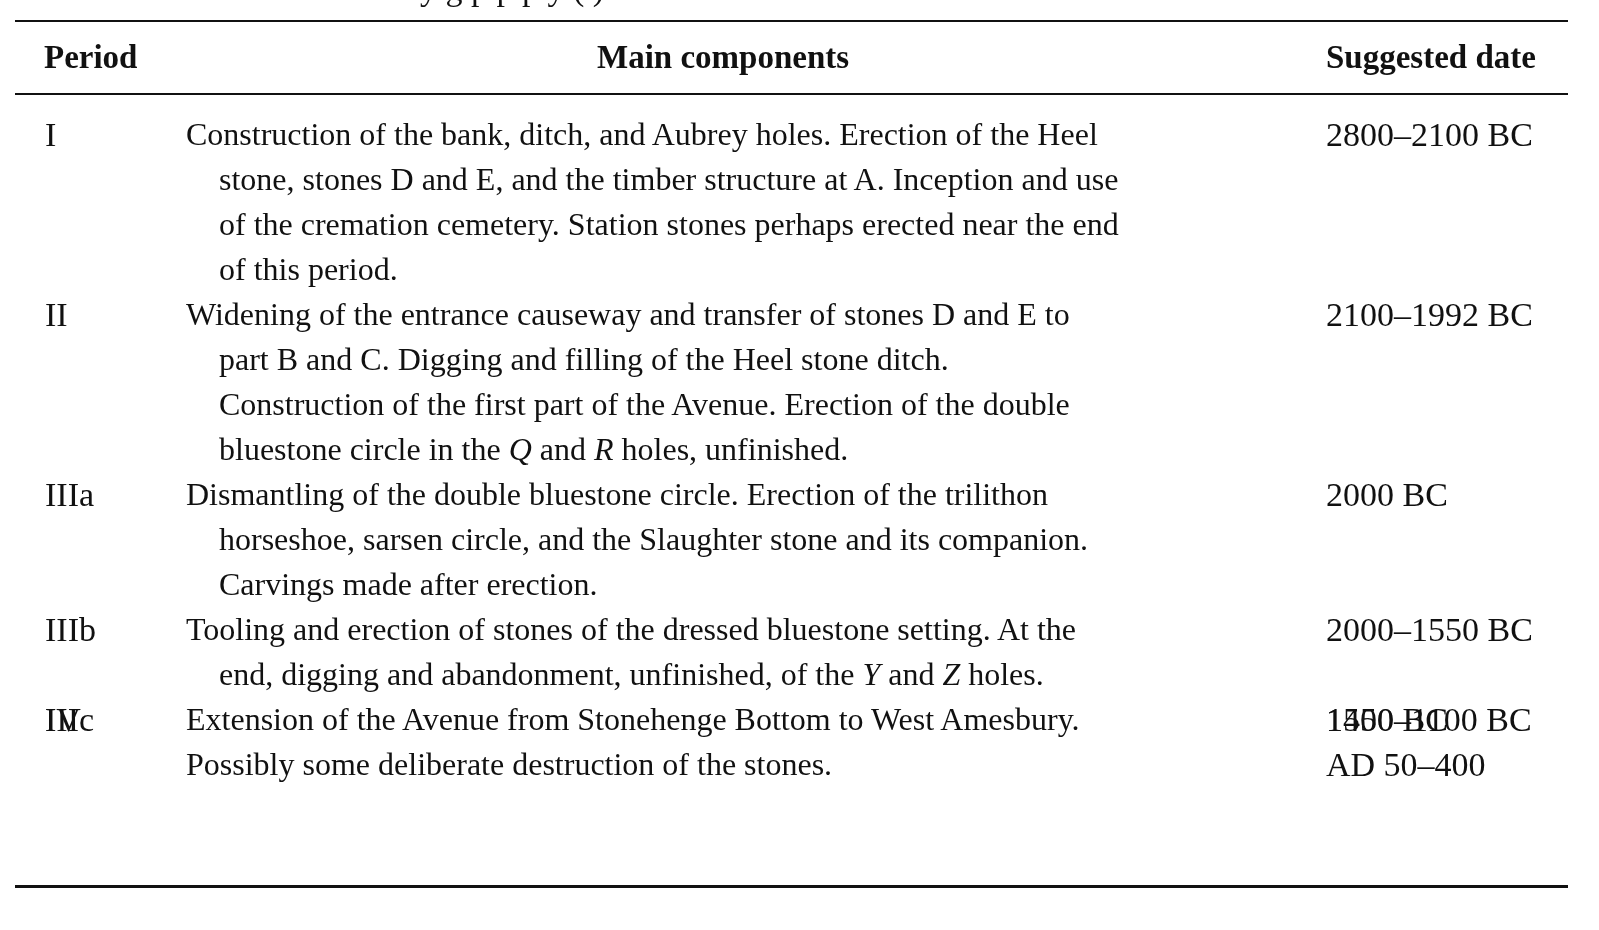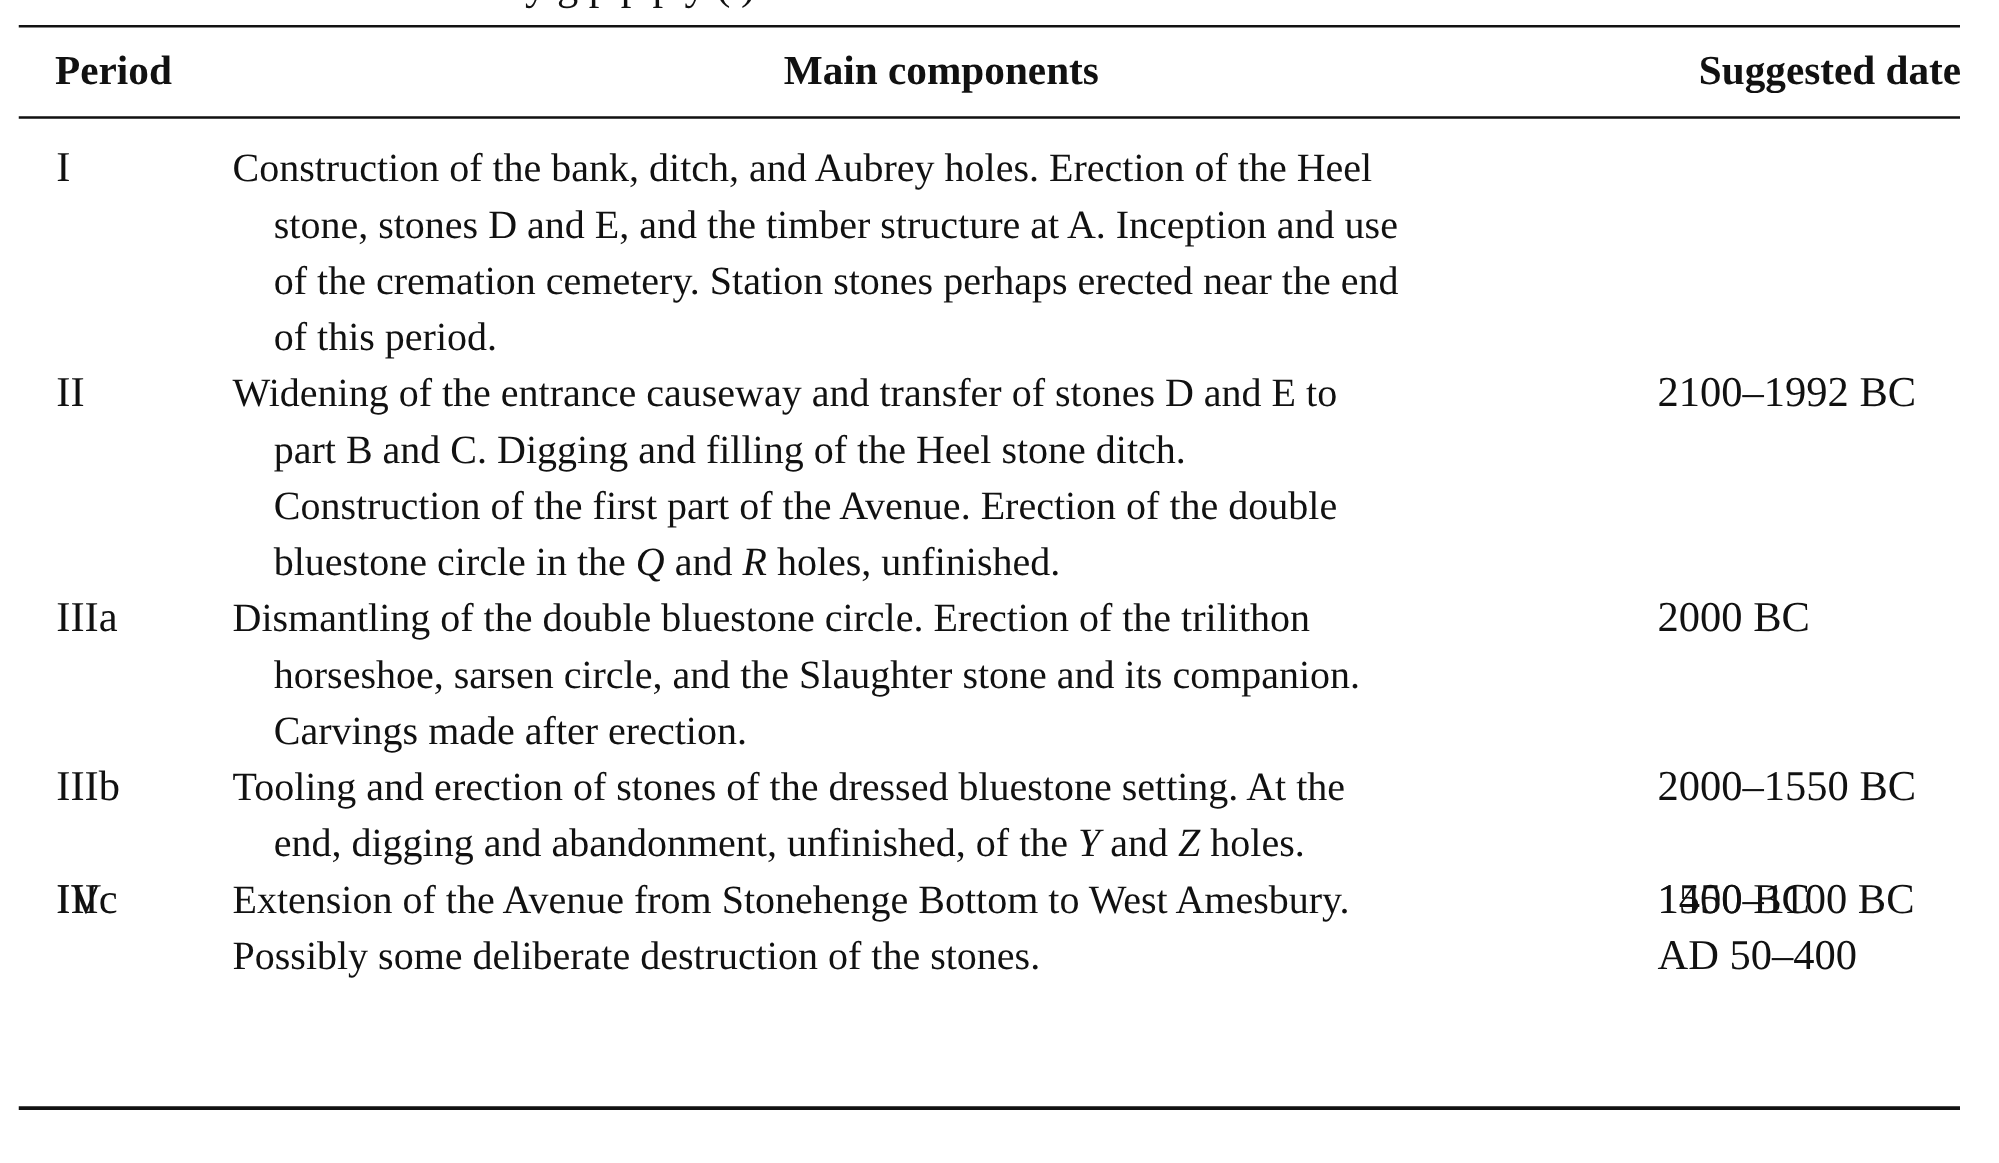--- a/index.html
+++ b/index.html
@@ -46,22 +46,22 @@
     position: absolute;
     top: 34px;
     left: 0;
     width: 1593px;
     height: 46px;
     font-size: 33px;
     font-weight: bold;
     line-height: 46px;
   }
   .header .h-period { position: absolute; left: 44px; }
-  .header .h-main { position: absolute; left: 627px; }
-  .header .h-date { position: absolute; left: 1359px; }
+  .header .h-main { position: absolute; left: 597px; }
+  .header .h-date { position: absolute; left: 1326px; }
 
   .body {
     position: absolute;
     top: 112px;
     left: 0;
     width: 1599px;
   }
   .row {
     position: relative;
     width: 1599px;
@@ -115,20 +115,23 @@
 
 <div class="body" id="table-body">
     <div class="row">
       <div class="cell-period">I</div>
       <div class="cell-main">
         <span class="line">Construction of the bank, ditch, and Aubrey holes. Erection of the Heel</span>
         <span class="line indent">stone, stones D and E, and the timber structure at A. Inception and use</span>
         <span class="line indent">of the cremation cemetery. Station stones perhaps erected near the end</span>
         <span class="line indent">of this period.</span>
       </div>
+      <div class="cell-date">
+        <span class="line">2800–2100 BC</span>
+      </div>
     </div>
     <div class="row">
       <div class="cell-period">II</div>
       <div class="cell-main">
         <span class="line">Widening of the entrance causeway and transfer of stones D and E to</span>
         <span class="line indent">part B and C. Digging and filling of the Heel stone ditch.</span>
         <span class="line indent">Construction of the first part of the Avenue. Erection of the double</span>
         <span class="line indent"><span>bluestone circle in the </span><i>Q</i><span> and </span><i>R</i><span> holes, unfinished.</span></span>
       </div>
       <div class="cell-date">

